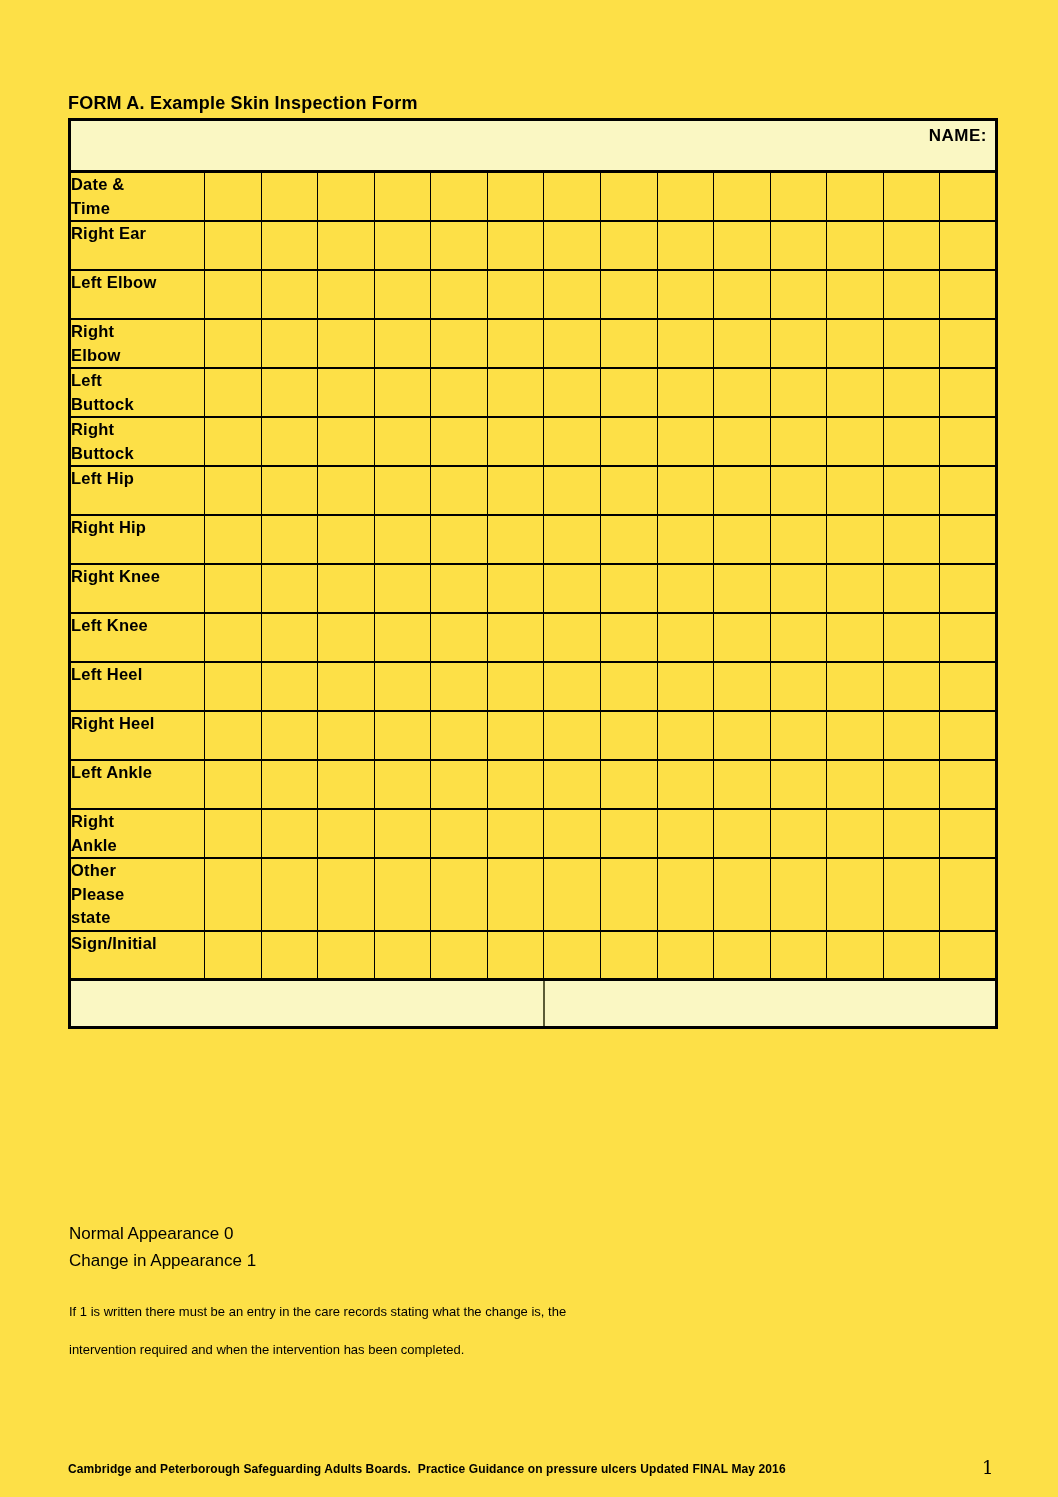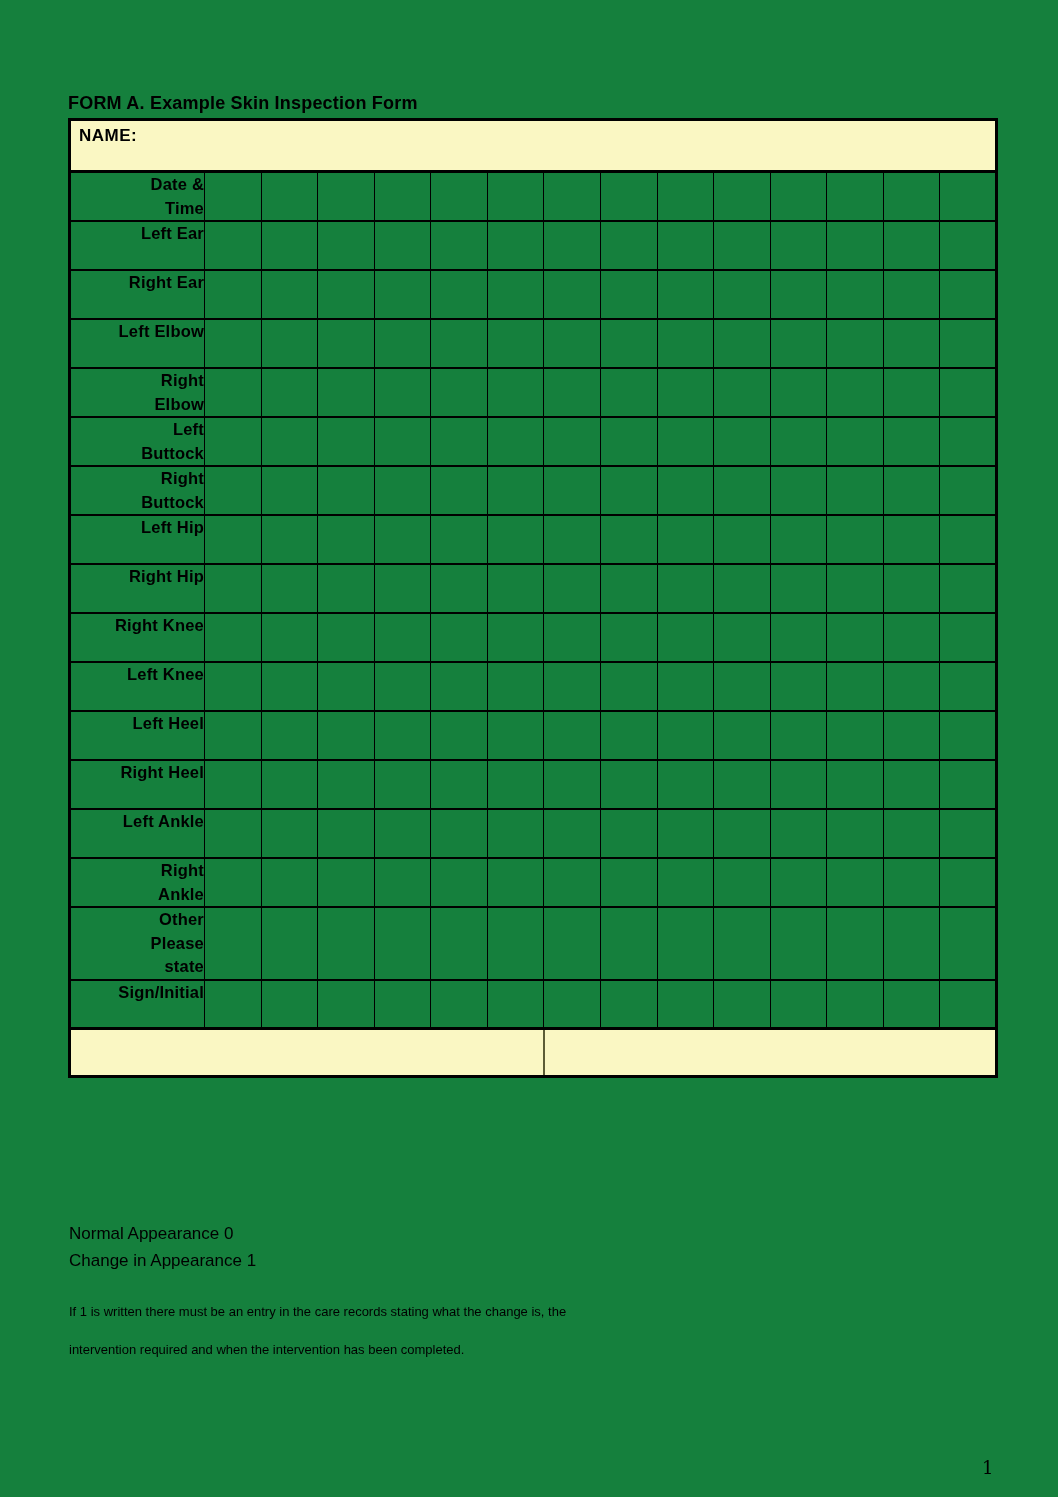--- a/index.html
+++ b/index.html
@@ -1,21 +1,21 @@
 <!DOCTYPE html>
 <html style="--hl: #faf7c3;"><head>
 <meta charset="utf-8">
 <style>
   * { margin: 0; padding: 0; box-sizing: border-box; }
   html, body { background: #e8e8e8; }
   .page {
     position: relative;
     width: 1058px;
     height: 1497px;
-    background: #15803d;
+    background: #fde047;
     margin: 0 auto;
     font-family: "Liberation Sans", sans-serif;
     color: #000;
     overflow: hidden;
   }
   .form-title {
     position: absolute;
     left: 68px;
     top: 93px;
     font-size: 18px;
@@ -40,22 +40,23 @@
     vertical-align: top;
   }
   tr.name-row td {
     background: var(--hl, #faf7c3);
     height: 52px;
     font-weight: bold;
     font-size: 17px;
     padding: 5px 8px;
     border-bottom-width: 3px;
     letter-spacing: 0.5px;
-  }
-  tr.grid-row { height: 49px; text-align: right; }
+    text-align: right;
+  }
+  tr.grid-row { height: 49px; }
   td.row-label {
     font-weight: bold;
     font-size: 16.5px;
     line-height: 23.5px;
     padding: 3px 6px 3px 9px;
     white-space: pre-line;
     letter-spacing: 0.2px;
   }
   tr.table-bottom-row td {
     background: var(--hl, #faf7c3);
@@ -125,37 +126,20 @@
       </colgroup>
     <tbody>
       <tr class="name-row">
         <td id="name-cell" colspan="15">NAME:</td>
       </tr>
     </tbody>
     <tbody id="grid-rows">
         <tr class="grid-row">
           <td class="row-label">Date &amp;
 Time</td>
-          <td></td>
-          <td></td>
-          <td></td>
-          <td></td>
-          <td></td>
-          <td></td>
-          <td></td>
-          <td></td>
-          <td></td>
-          <td></td>
-          <td></td>
-          <td></td>
-          <td></td>
-          <td></td>
-        </tr>
-        <tr class="grid-row">
-          <td class="row-label">Left Ear</td>
           <td></td>
           <td></td>
           <td></td>
           <td></td>
           <td></td>
           <td></td>
           <td></td>
           <td></td>
           <td></td>
           <td></td>
@@ -435,16 +419,17 @@
   </table>
 
   <div class="legend">
     <div>Normal Appearance 0</div>
     <div>Change in Appearance 1</div>
   </div>
 
   <div class="note">If 1 is written there must be an entry in the care records stating what the change is, the
 intervention required and when the intervention has been completed.</div>
 
+  <div class="footer-text">Cambridge and Peterborough Safeguarding Adults Boards.&nbsp; Practice Guidance on pressure ulcers Updated FINAL May 2016</div>
 
   <div class="page-number">1</div>
 
 </div>
 
 </body></html>

